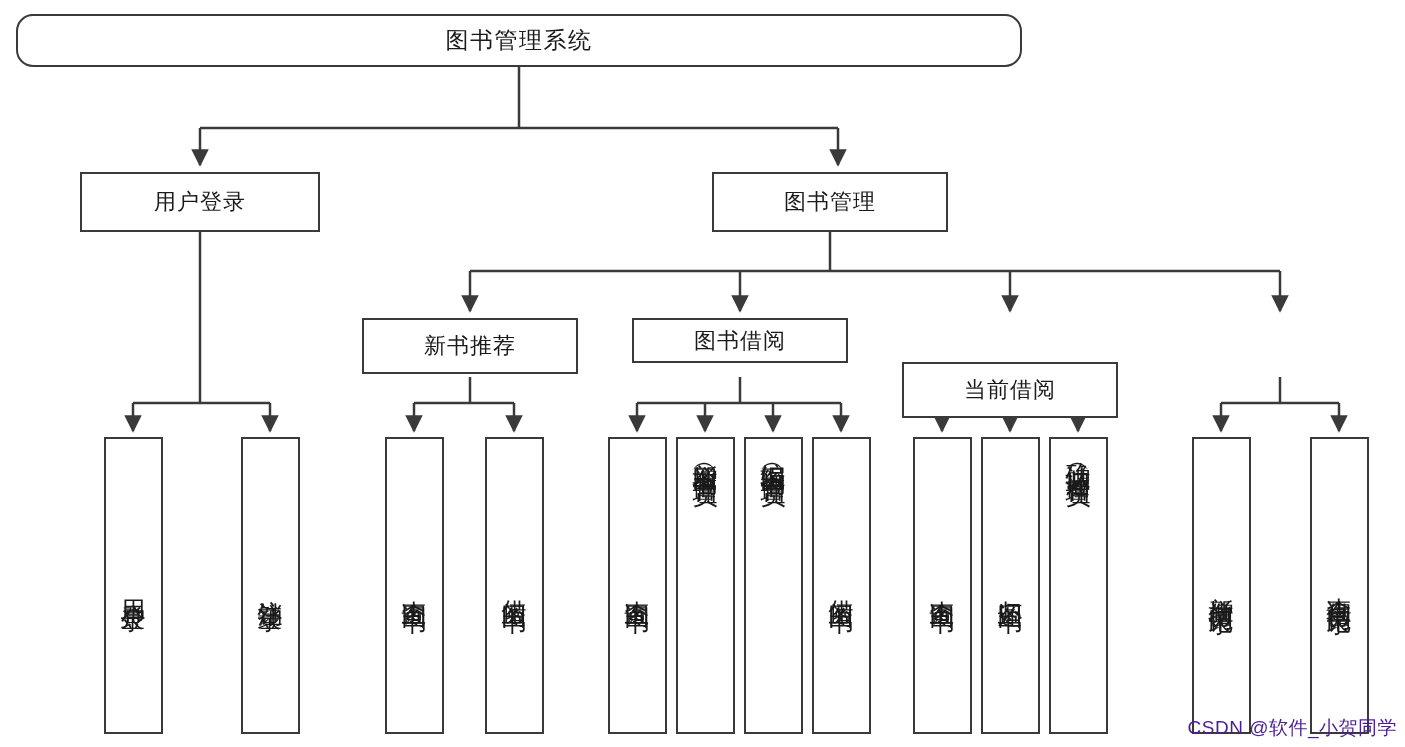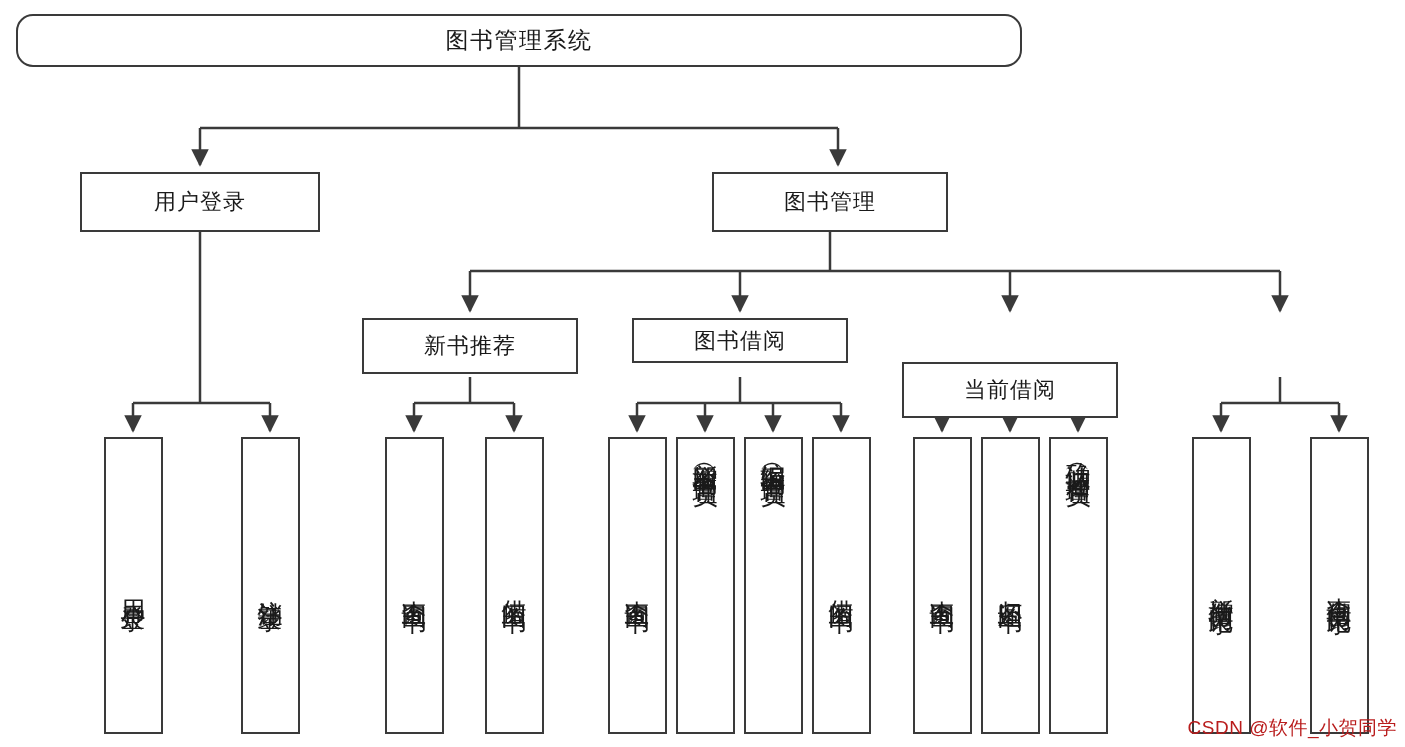--- a/index.html
+++ b/index.html
@@ -62,21 +62,21 @@
     left: 0; top: 0;
     width: 1405px;
     height: 747px;
     pointer-events: none;
   }
   .wm {
     position: absolute;
     right: 8px;
     bottom: 6px;
     font-size: 19px;
-    color: #b91c1c;
+    color: #4c1d95;
     letter-spacing: 0.5px;
     white-space: nowrap;
   }
 </style>
 </head>
 <body>
 
 <div id="canvas">
 
   <svg id="edges" viewBox="0 0 1405 747" xmlns="http://www.w3.org/2000/svg">

